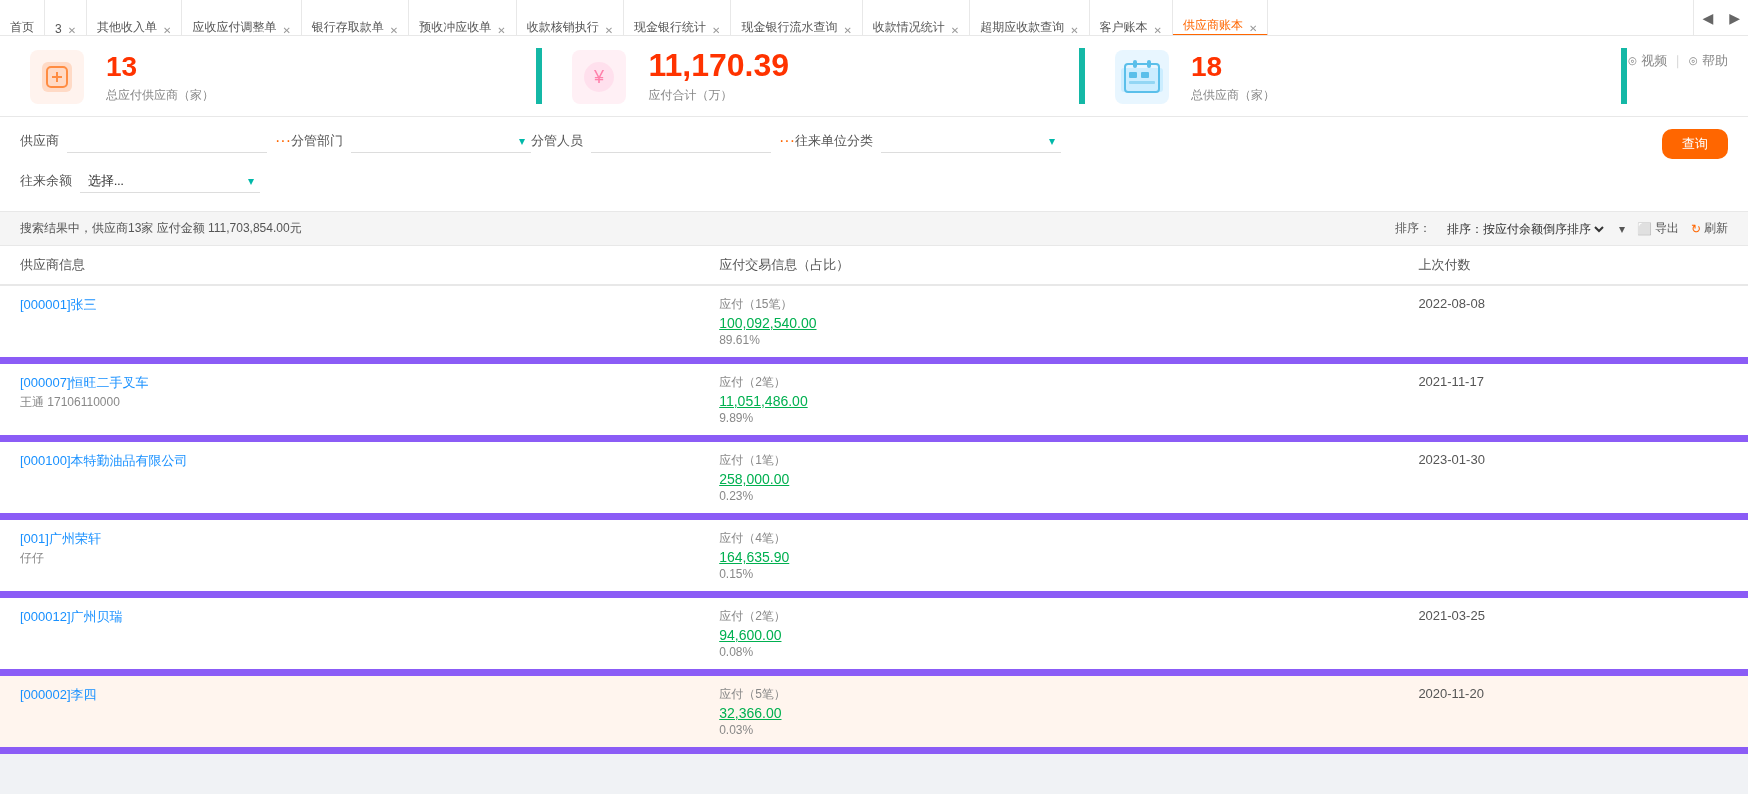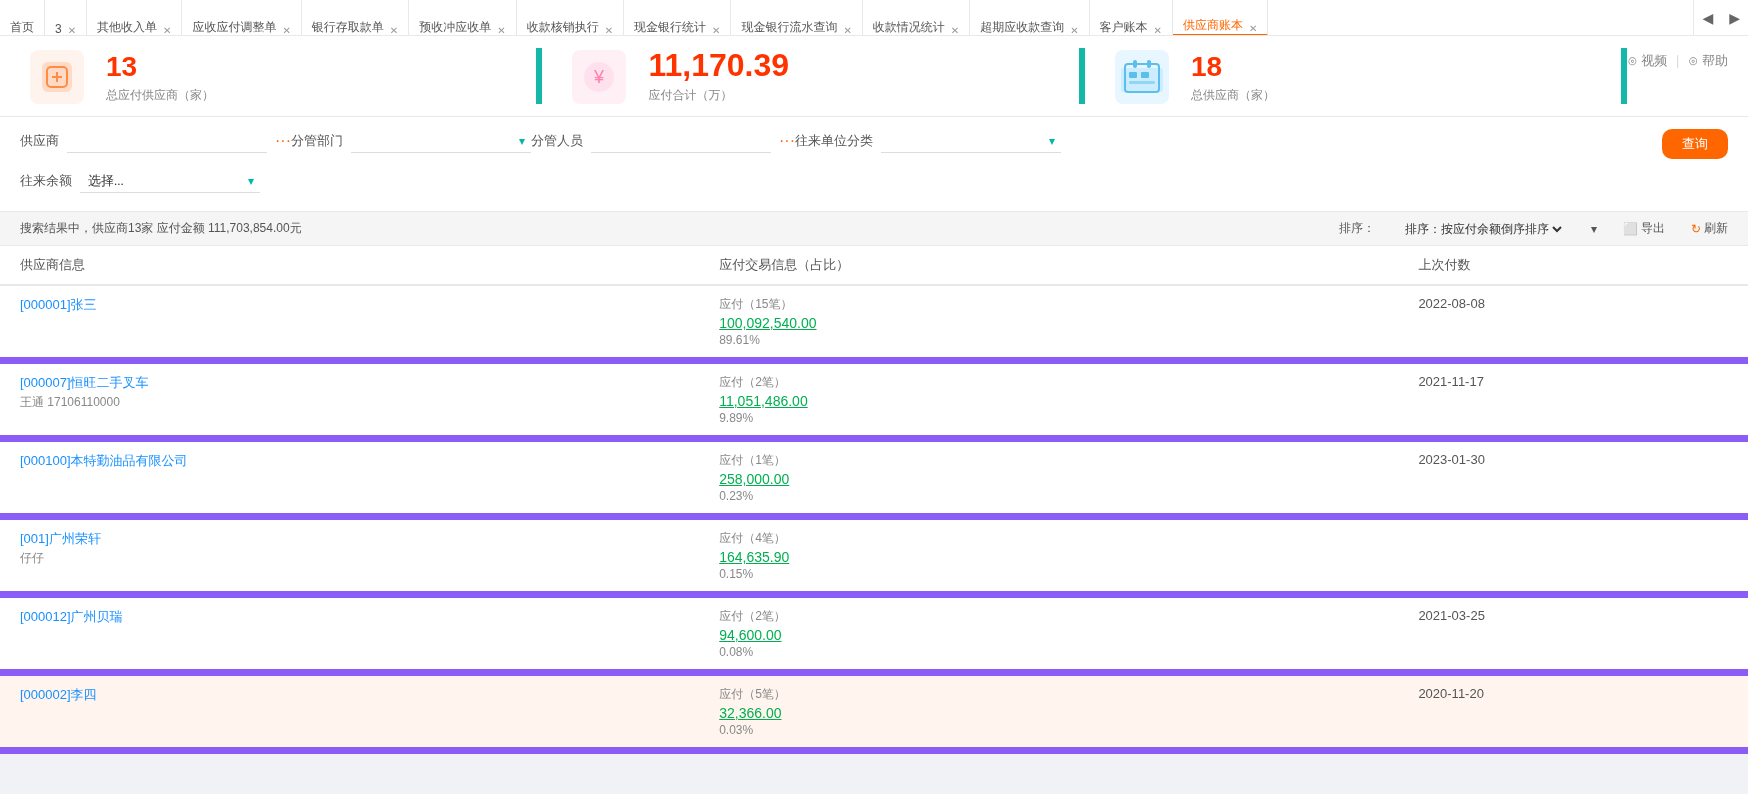--- a/index.html
+++ b/index.html
@@ -80,21 +80,21 @@
       display: flex; align-items: center; justify-content: center;
       background: #fff; border: 1px solid #e8e8e8; padding: 4px 16px;
       border-radius: 12px; font-size: 12px; color: #555; cursor: pointer; margin: 4px auto 8px; width: fit-content;
     }
 
     
     .results-bar {
       display: flex; align-items: center; padding: 8px 20px;
       background: #f5f5f5; border-bottom: 1px solid #e8e8e8; font-size: 12px; color: #555;
     }
-    .results-bar .right-actions { margin-left: auto; display: flex; align-items: center; gap: 26px; }
+    .results-bar .right-actions { margin-left: auto; display: flex; align-items: center; gap: 12px; }
     .action-link { color: #555; cursor: pointer; font-size: 12px; display: flex; align-items: center; gap: 3px; }
     .sort-select { font-size: 12px; color: #333; border: none; background: transparent; cursor: pointer; }
 
     
     .data-table { background: #fff; width: 100%; border-collapse: collapse; }
     .data-table thead tr { border-bottom: 2px solid #e8e8e8; }
     .data-table th {
       padding: 10px 20px; font-size: 13px; color: #555; font-weight: 500;
       text-align: left; white-space: nowrap;
     }

